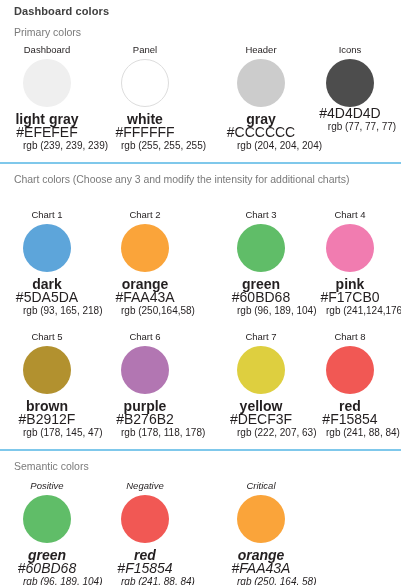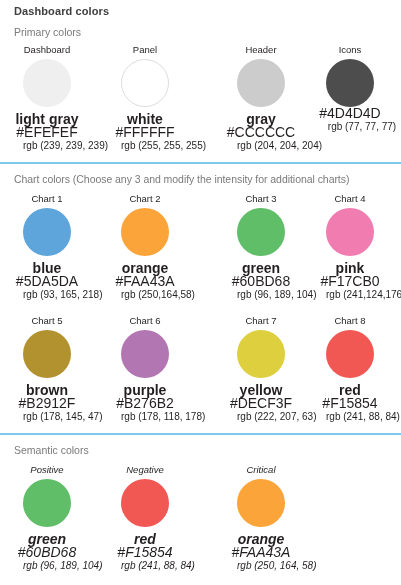--- a/index.html
+++ b/index.html
@@ -94,21 +94,21 @@
     padding-left: 24px;
   }
 
   
   .col0 { left: -1px; }
   .col1 { left: 97px; }
   .col2 { left: 213px; }
   .col3 { left: 302px; }
 
   #primary-row   { height: 114px; margin-top: 6px; }
-  #chart-row-1   { height: 122px; margin-top: 8px; }
+  #chart-row-1   { height: 122px; margin-top: 24px; }
   #chart-row-2   { height: 118px; margin-top: 0px; }
   #semantic-row  { height: 110px; margin-top: 8px; font-style: italic; }
 
   #divider-1 { margin-top: 4px; }
   #divider-2 { margin-top: 0px; }
 </style>
 </head>
 <body>
 
 <div>
@@ -148,21 +148,21 @@
     </div>
 
   <hr class="divider" id="divider-1" style="background: rgb(127, 200, 235);">
 
   <div class="section-head wide">Chart colors (Choose any 3 and modify the intensity for additional charts)</div>
 
   <div class="swatch-row" id="chart-row-1">
       <div class="swatch col0">
         <div class="swatch-label">Chart 1</div>
         <div class="circle" style="background: rgb(93, 165, 218);"></div>
-        <div class="swatch-name">blue</div>
+        <div class="swatch-name">dark</div>
         <div class="swatch-hex">#5DA5DA</div>
         <div class="swatch-rgb">rgb (93, 165, 218)</div>
       </div>
       <div class="swatch col1">
         <div class="swatch-label">Chart 2</div>
         <div class="circle" style="background: rgb(250, 164, 58);"></div>
         <div class="swatch-name">orange</div>
         <div class="swatch-hex">#FAA43A</div>
         <div class="swatch-rgb">rgb (250,164,58)</div>
       </div>

